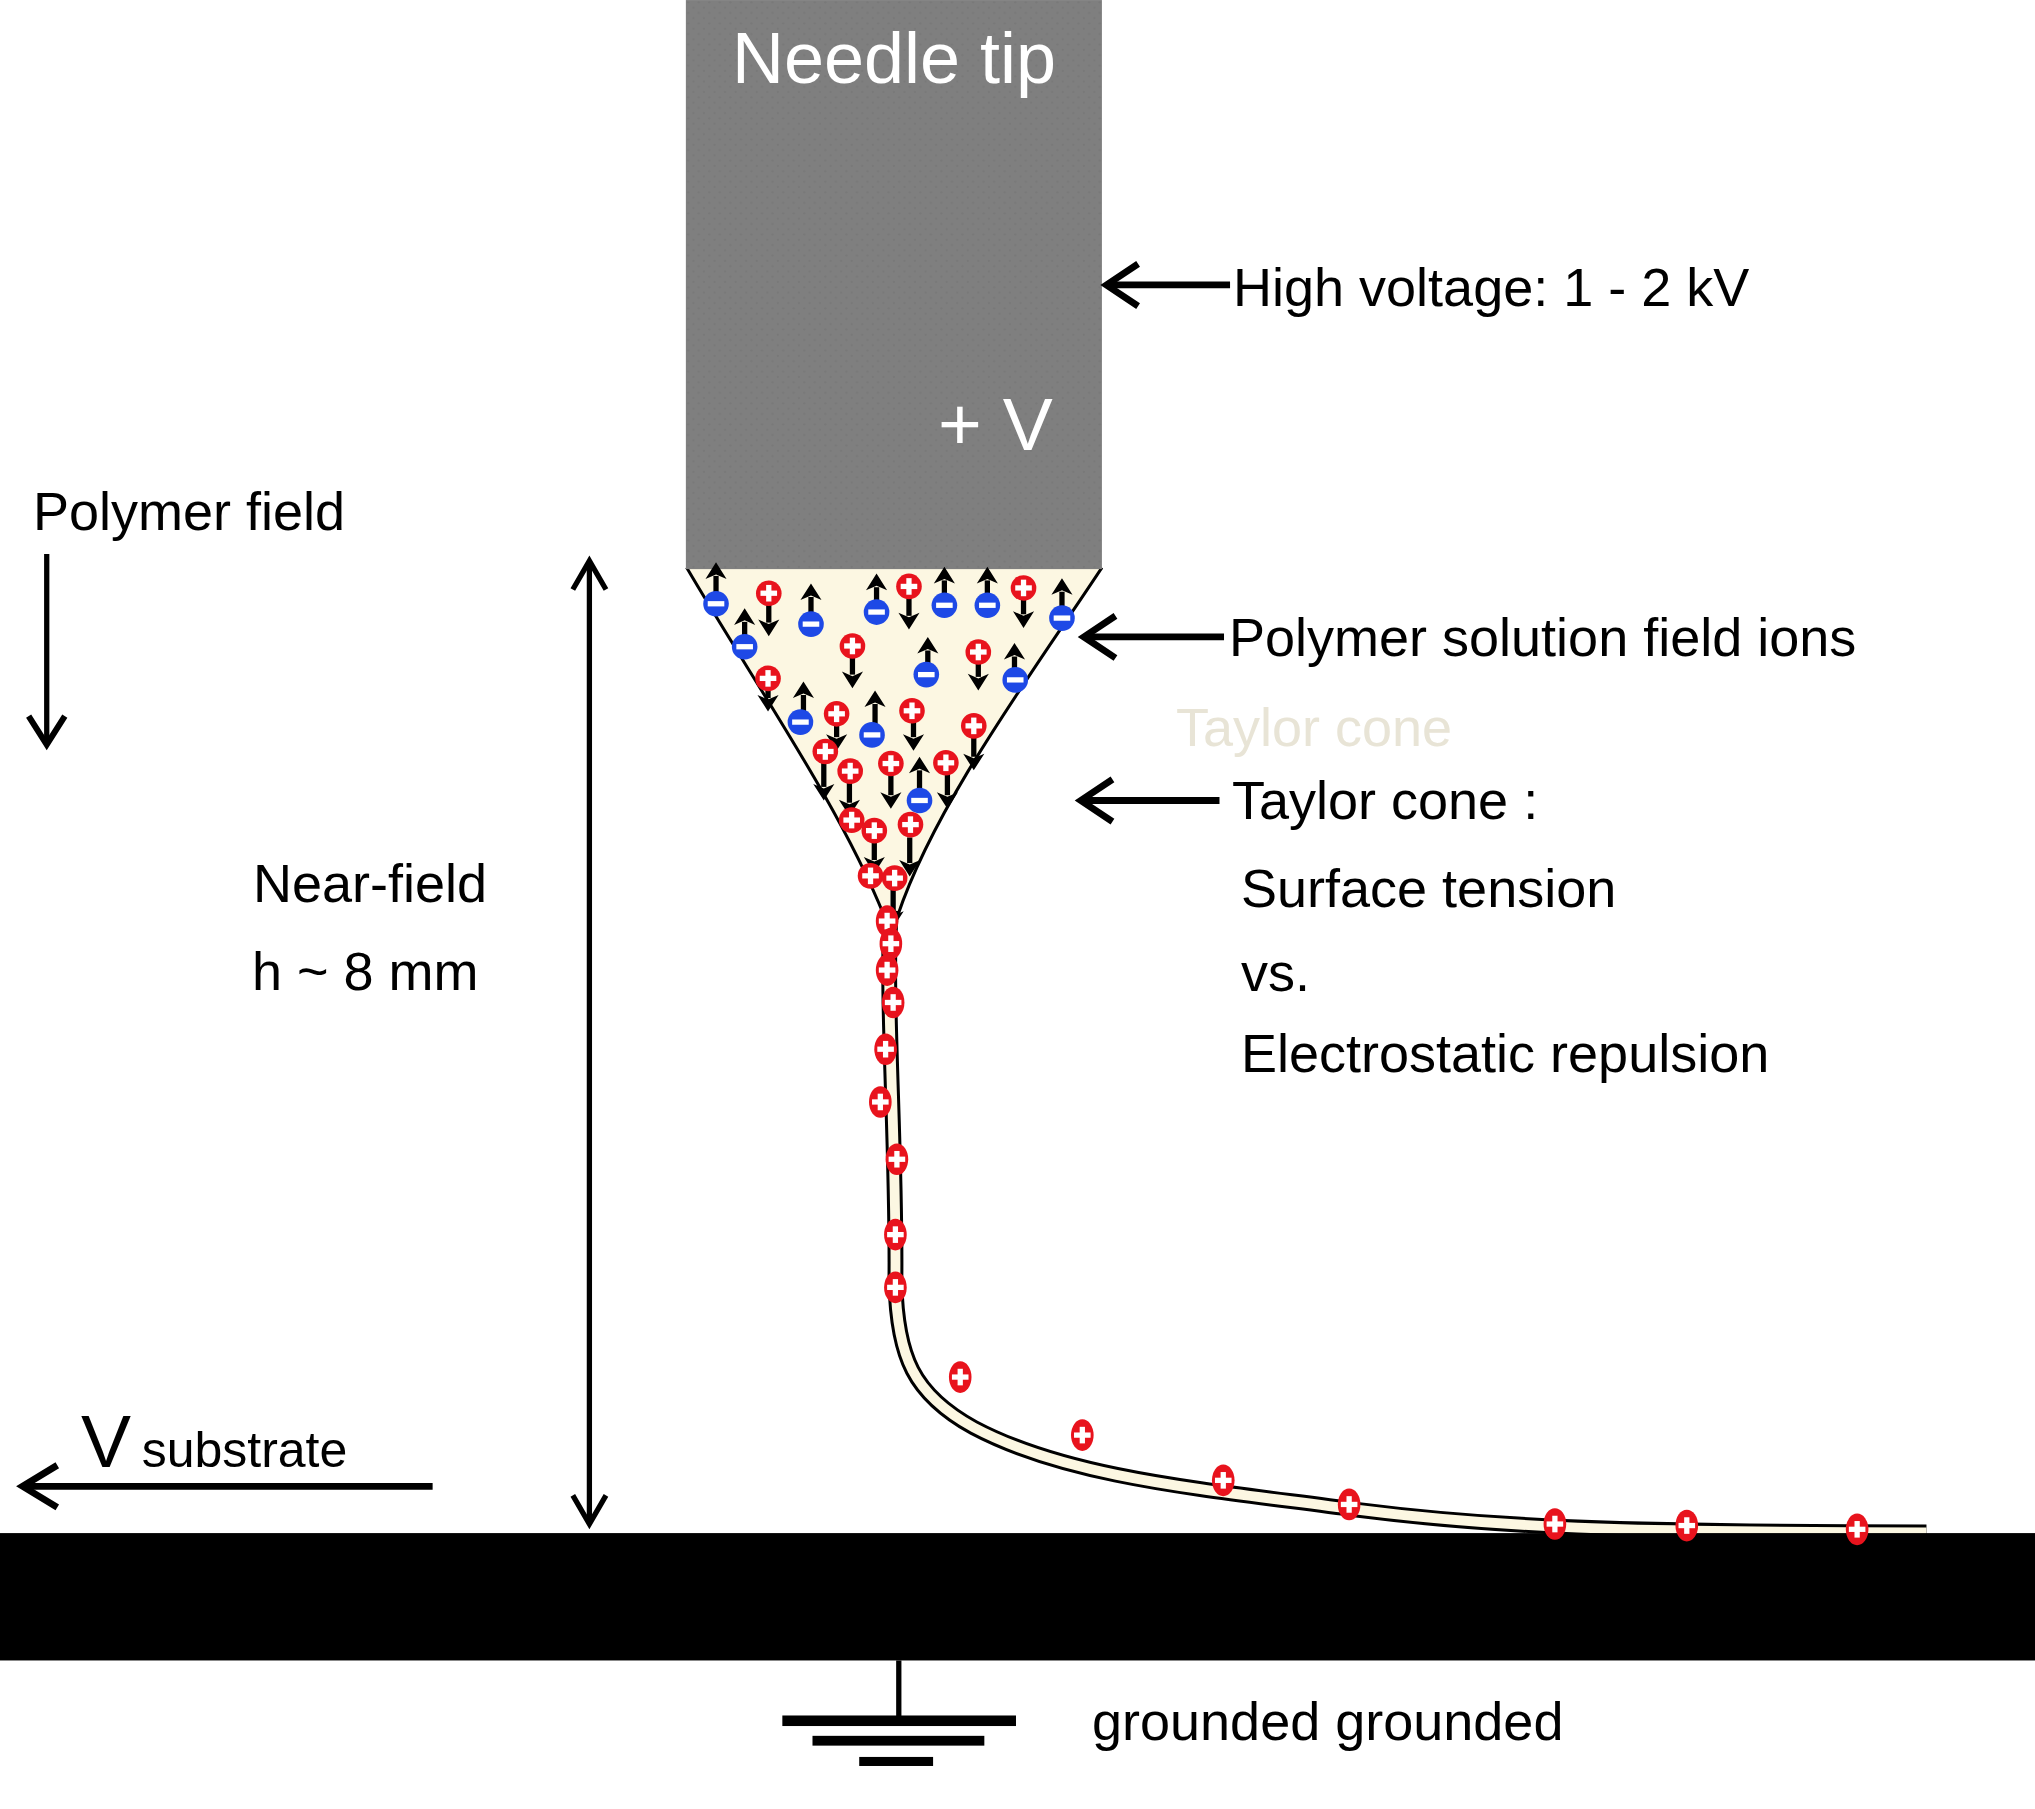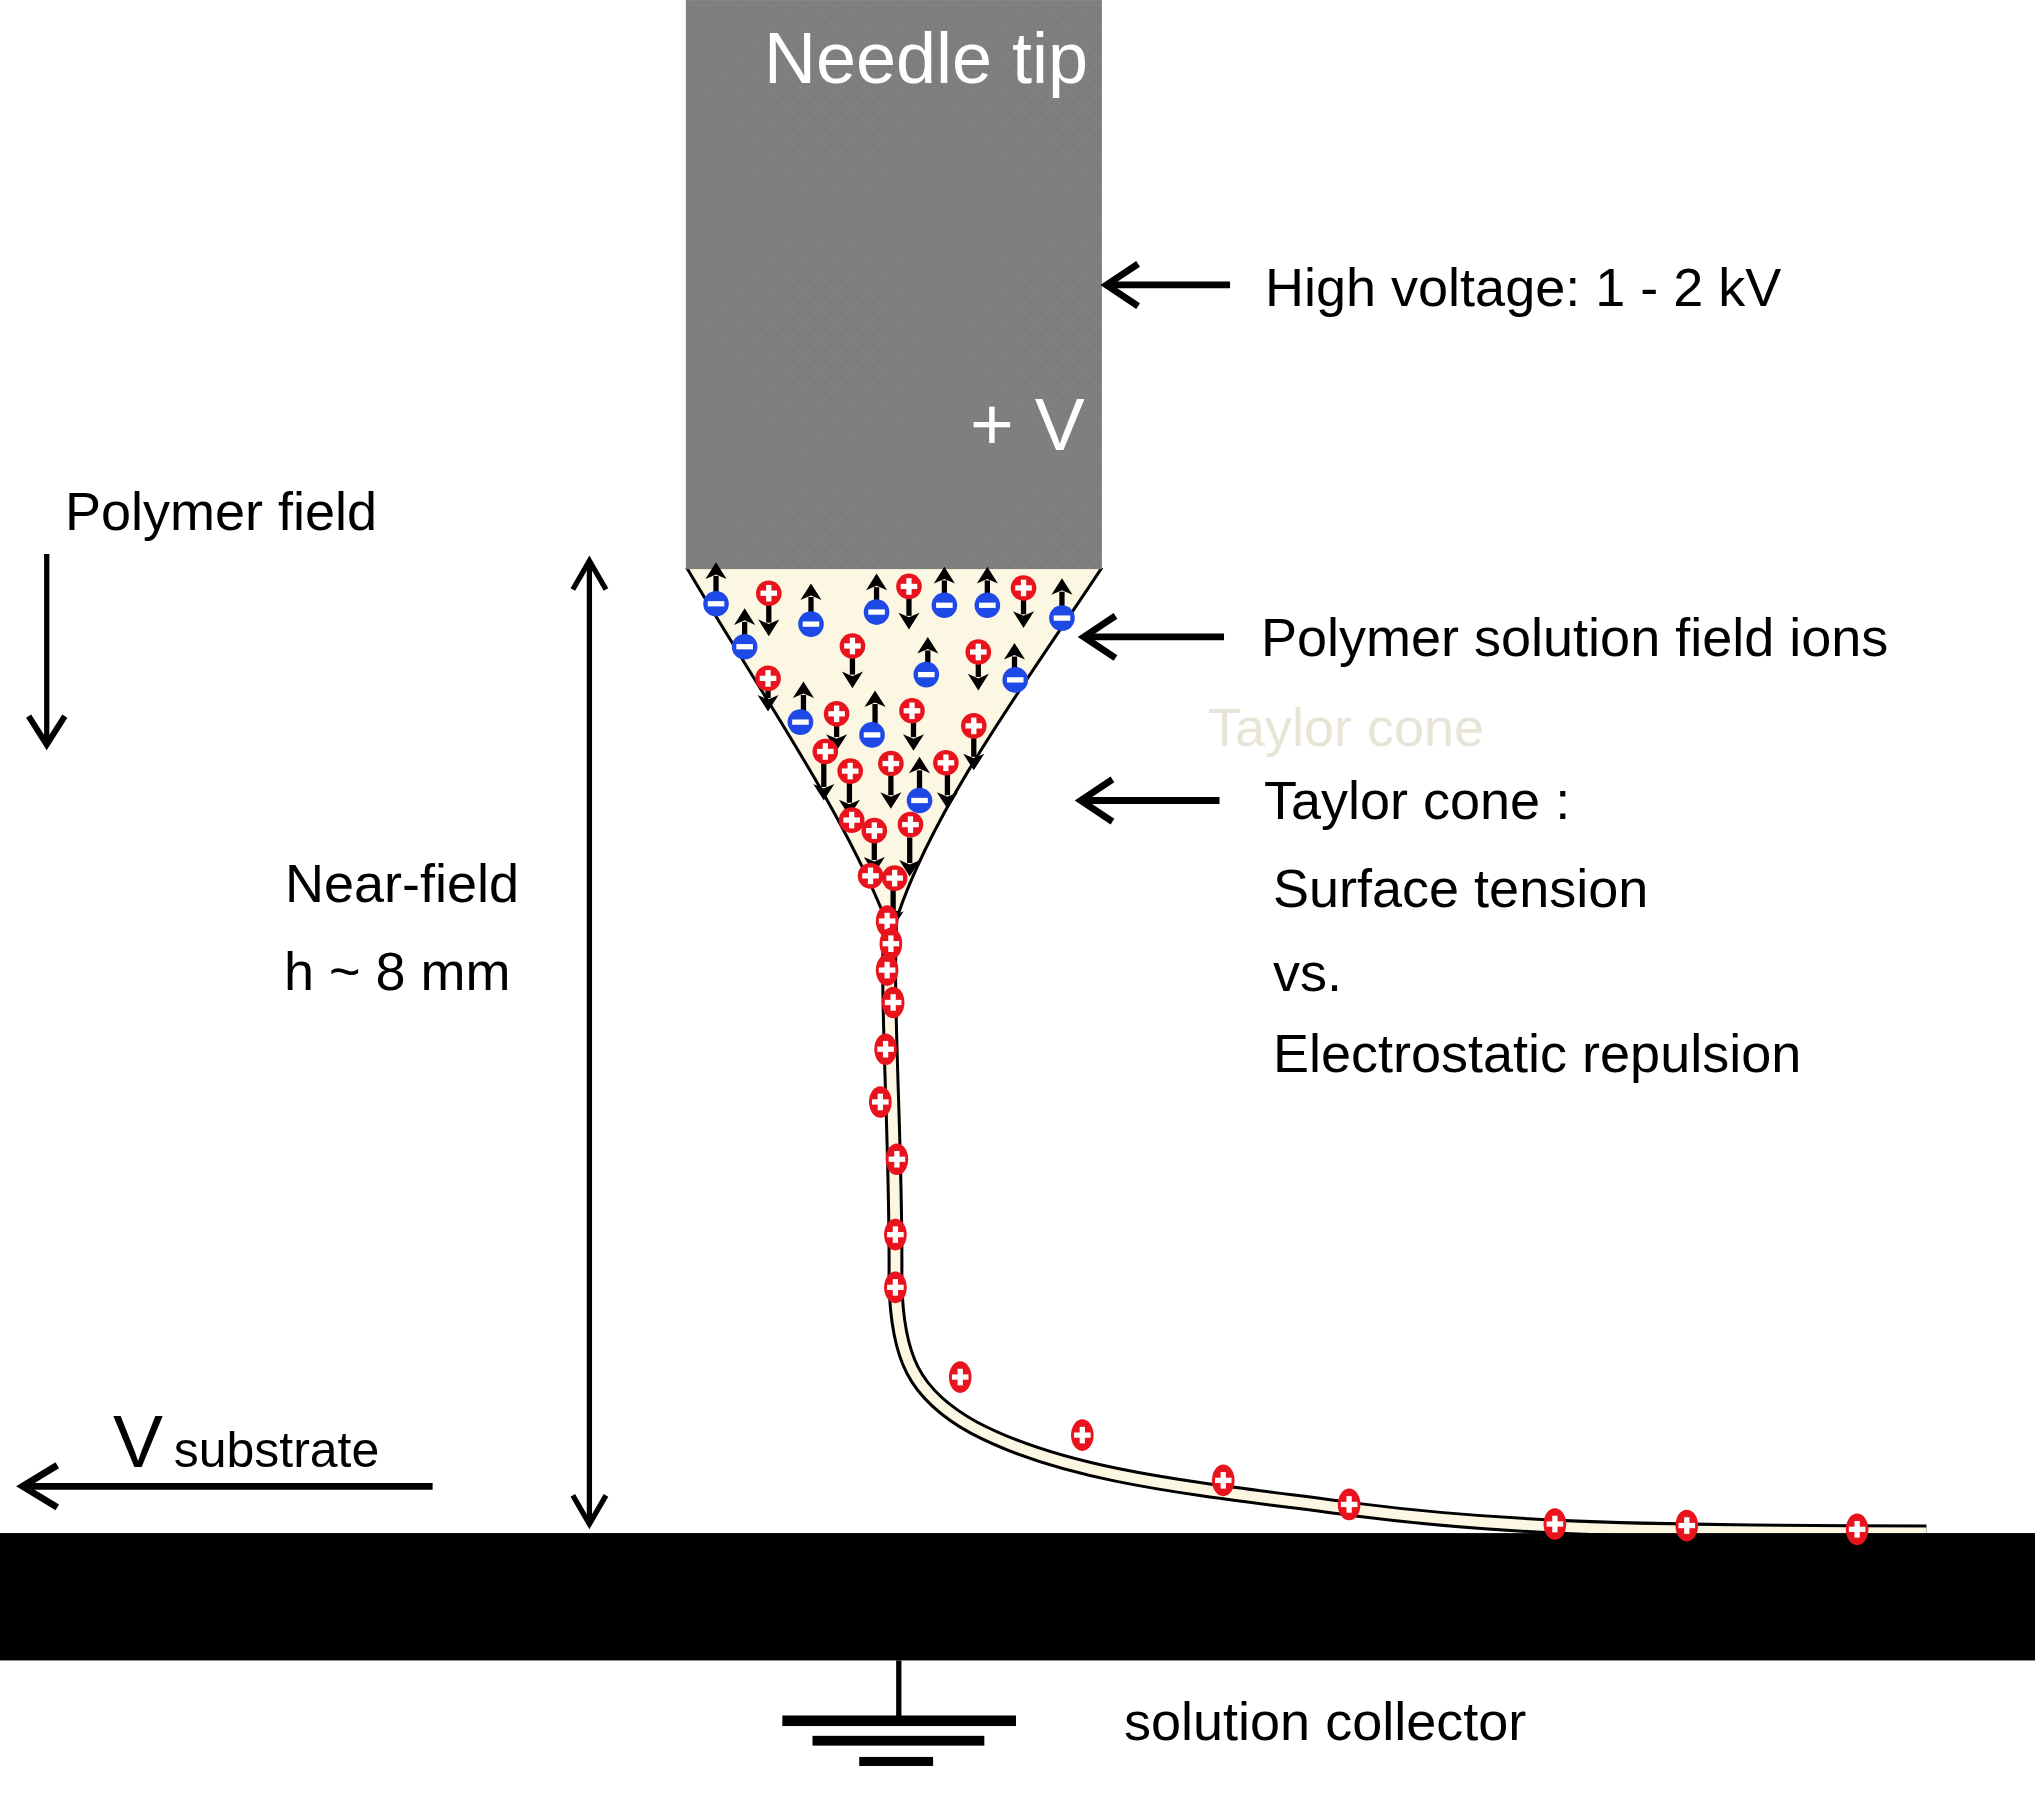--- a/index.html
+++ b/index.html
@@ -1,19 +1,19 @@
 <!DOCTYPE html>
 <html style="font-size:12px"><head>
 <meta charset="utf-8">
 <style>
   html,body{margin:0;padding:0;background:#ffffff;}
   body{width:2035px;height:1809px;position:relative;font-family:"Liberation Sans",sans-serif;}
   .stage{position:absolute;left:0;top:0;width:2035px;height:1809px;overflow:hidden;}
   svg{position:absolute;left:0;top:0;}
-  .lbl{position:absolute;color:#000;font-size:54px;line-height:1.08;white-space:nowrap;padding-left:32px;}
+  .lbl{position:absolute;color:#000;font-size:54px;line-height:1.08;white-space:nowrap;}
   .lbl.white{color:#fff;}
   .needle-title{font-size:72px;width:416px;text-align:center;}
   .plusv{font-size:75px;}
   .ghost{color:#e8e4d6;}
   .vsub-v{font-size:75px;}
   .vsub-rest{font-size:50px;margin-left:10.6px;margin-top:44px;}
   .baseline-row{display:flex;align-items:baseline;}
 </style>
 </head>
 <body>
@@ -286,16 +286,16 @@
 
   <div class="lbl" style="left:253px;top:854px;">Near-field</div>
 
   <div class="lbl" style="left:252px;top:942px;">h ~ 8 mm</div>
 
   <div class="lbl baseline-row" style="left:81px;top:1379px;">
     <span class="vsub-v">V</span>
     <span class="vsub-rest">substrate</span>
   </div>
 
-  <div class="lbl" style="left:1092px;top:1692px;">solution collector</div>
+  <div class="lbl" style="left:1092px;top:1692px;">grounded grounded</div>
 
 </div>
 
 
 </body></html>

